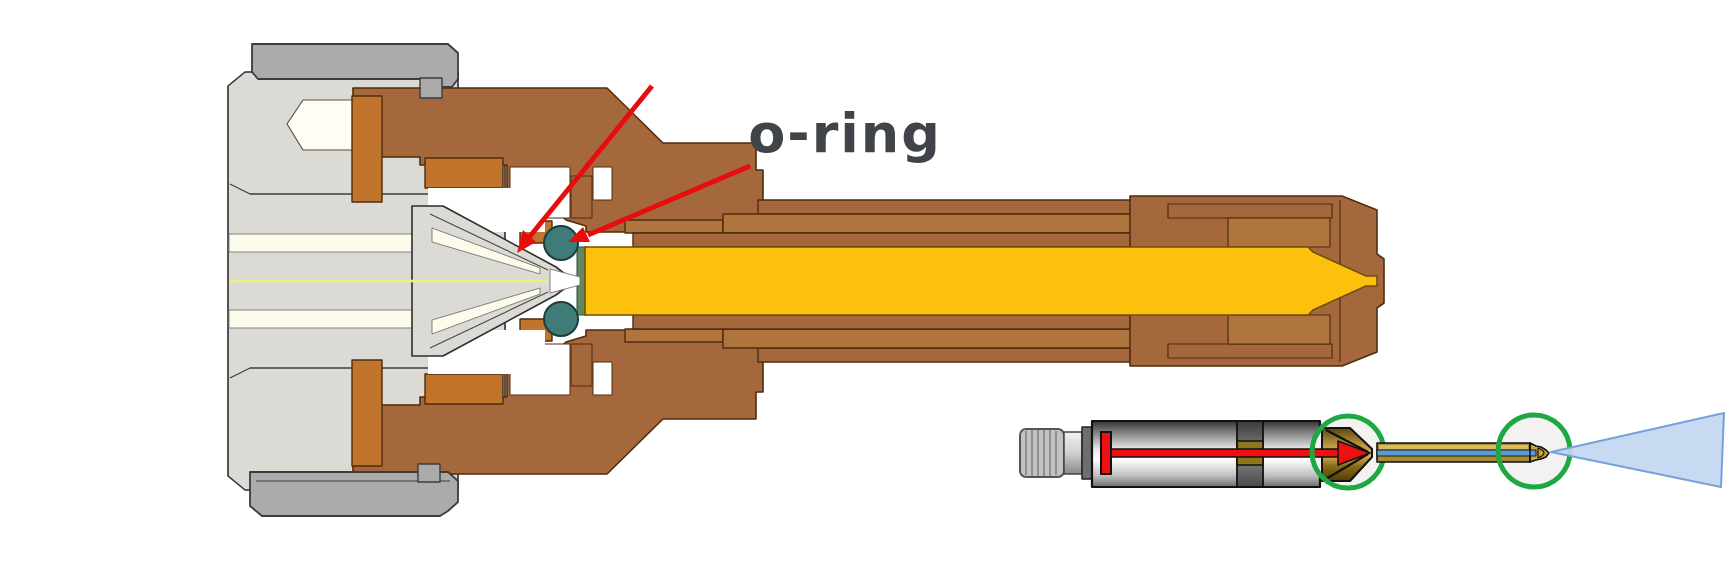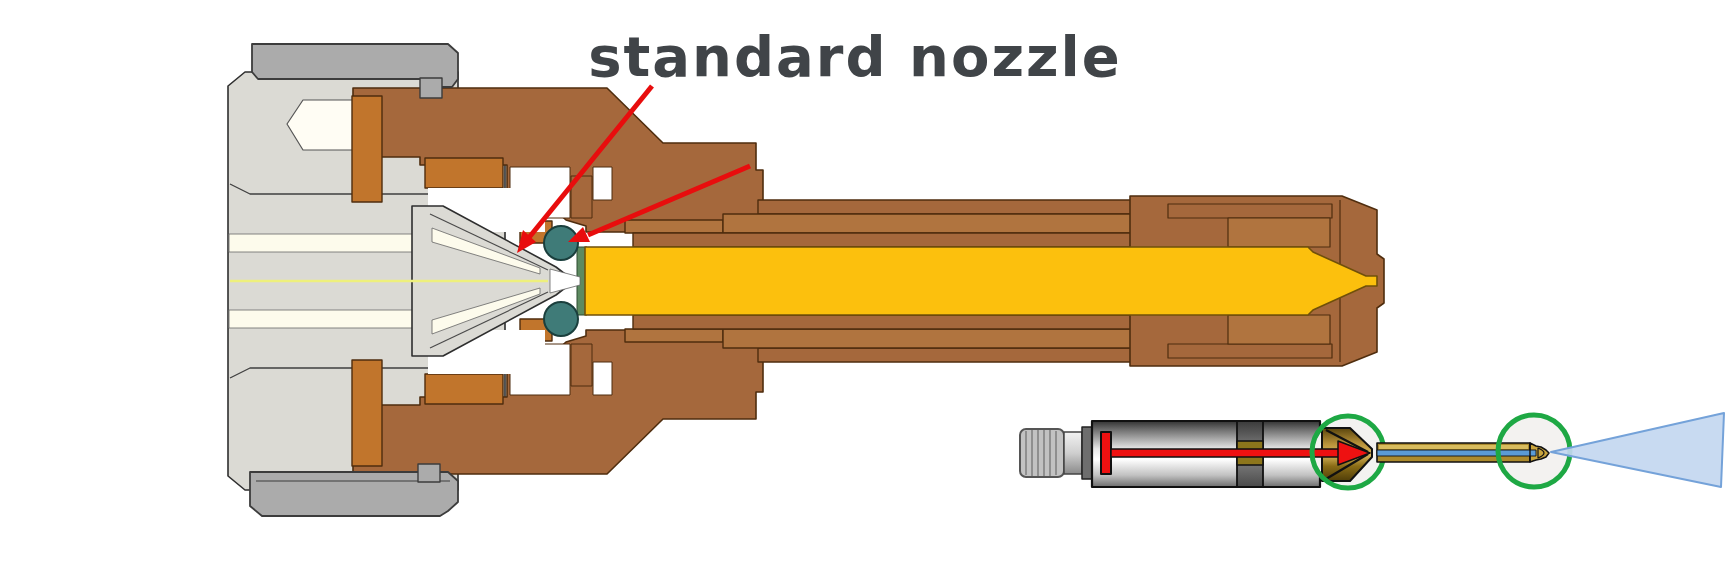--- a/index.html
+++ b/index.html
@@ -168,15 +168,15 @@
     <rect x="1377" y="450" width="159" height="6" fill="#5b9bd5" stroke="#111111" stroke-width="0.9"></rect>
     <path d="M 1538,448 Q 1550,453 1538,458 Z" fill="#c9a43c" stroke="#111111" stroke-width="1.2"></path>
     <line x1="1530" y1="443" x2="1530" y2="462" stroke="#111111" stroke-width="1.4"></line>
 
     <circle cx="1534" cy="451" r="36" fill="none" stroke="#1ea844" stroke-width="5"></circle>
 
     <polygon points="1551,452 1724,413 1721,487" fill="#c3d7f0" fill-opacity="0.92" stroke="#74a2d9" stroke-width="2"></polygon>
   </g>
 </svg>
 
-<div class="callout nozzle">standard nozzle</div>
+<div class="callout oring">o-ring</div>
 
 </div>
 
 </body></html>

